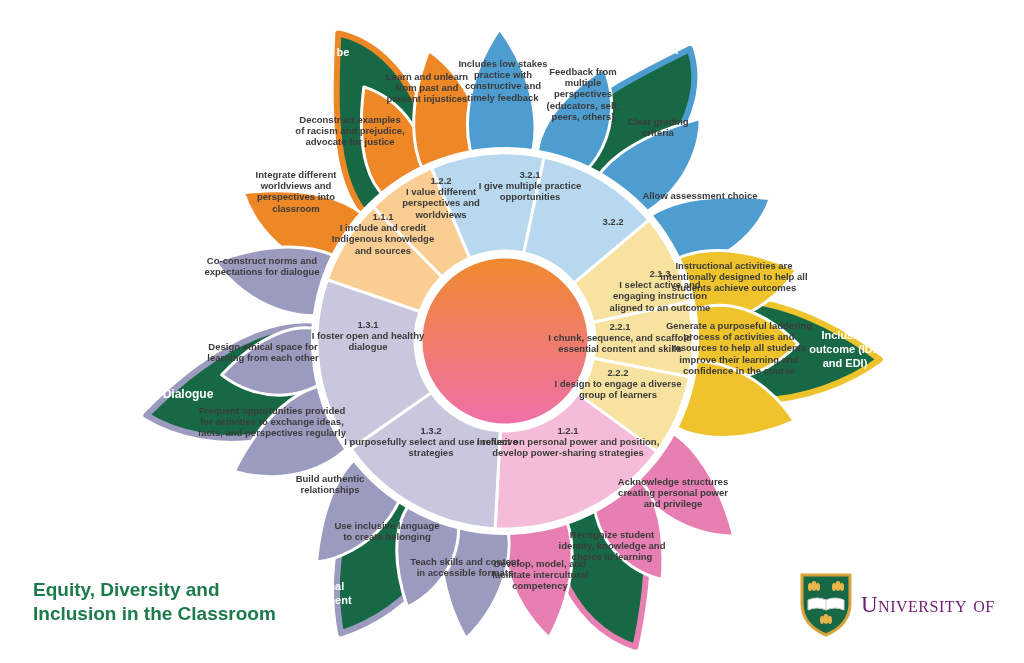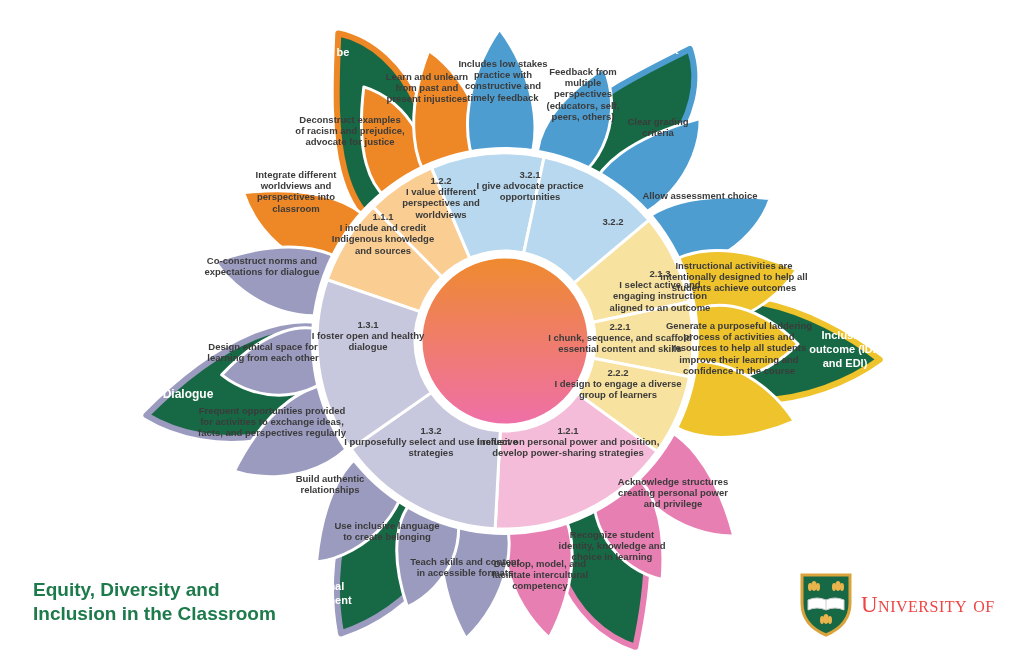--- a/index.html
+++ b/index.html
@@ -21,21 +21,21 @@
     position:absolute;left:33px;top:578px;
     font-size:19px;font-weight:bold;color:#1d7a4b;line-height:1.25;
   }
   .logo{
     position:absolute;left:800px;top:572px;width:218px;height:66px;
     display:flex;align-items:center;gap:9px;
   }
   .logotext{
     font-family:"Liberation Serif", serif;
     font-variant:small-caps;
-    font-size:23px;color:#ef4444;line-height:1.02;letter-spacing:0.5px;
+    font-size:23px;color:#701a75;line-height:1.02;letter-spacing:0.5px;
     white-space:nowrap;
   }
 </style>
 </head>
 <body>
 
 <div class="stage">
 
   <svg id="flower-svg" width="1024" height="663" viewBox="0 0 1024 663">
     <defs>
@@ -108,21 +108,21 @@
   <div class="lbl p" style="left:540px;top:575px;width:98px">Develop, model, and facilitate intercultural competency</div>
   <div class="lbl p" style="left:465px;top:567px;width:112px">Teach skills and content in accessible formats</div>
   <div class="lbl p" style="left:387px;top:531px;width:115px">Use inclusive language to create belonging</div>
   <div class="lbl p" style="left:330px;top:484px;width:110px">Build authentic relationships</div>
   <div class="lbl p" style="left:272px;top:422px;width:152px">Frequent opportunities provided for activities to exchange ideas, facts, and perspectives regularly</div>
   <div class="lbl p" style="left:263px;top:352px;width:130px">Design ethical space for learning from each other</div>
   <div class="lbl p" style="left:262px;top:266px;width:152px">Co-construct norms and expectations for dialogue</div>
 
   <div class="lbl w" style="left:383px;top:233px;width:114px"><span class="code">1.1.1</span><span>I include and credit Indigenous knowledge and sources</span></div>
   <div class="lbl w" style="left:441px;top:197px;width:114px"><span class="code">1.2.2</span><span>I value different perspectives and worldviews</span></div>
-  <div class="lbl w" style="left:530px;top:186px;width:128px"><span class="code">3.2.1</span><span>I give advocate practice opportunities</span></div>
+  <div class="lbl w" style="left:530px;top:186px;width:128px"><span class="code">3.2.1</span><span>I give multiple practice opportunities</span></div>
   <div class="lbl w" style="left:613px;top:222px;width:132px"><span class="code">3.2.2</span></div>
   <div class="lbl w" style="left:660px;top:290px;width:112px"><span class="code">2.1.3</span><span>I select active and engaging instruction aligned to an outcome</span></div>
   <div class="lbl w" style="left:620px;top:338px;width:150px"><span class="code">2.2.1</span><span>I chunk, sequence, and scaffold essential content and skills</span></div>
   <div class="lbl w" style="left:618px;top:384px;width:140px"><span class="code">2.2.2</span><span>I design to engage a diverse group of learners</span></div>
   <div class="lbl w" style="left:568px;top:442px;width:200px"><span class="code">1.2.1</span><span>I reflect on personal power and position, develop power-sharing strategies</span></div>
   <div class="lbl w" style="left:431px;top:442px;width:185px"><span class="code">1.3.2</span><span>I purposefully select and use inclusive strategies</span></div>
   <div class="lbl w" style="left:368px;top:336px;width:122px"><span class="code">1.3.1</span><span>I foster open and healthy dialogue</span></div>
 
   <div class="title">
     <div>Equity, Diversity and</div>

